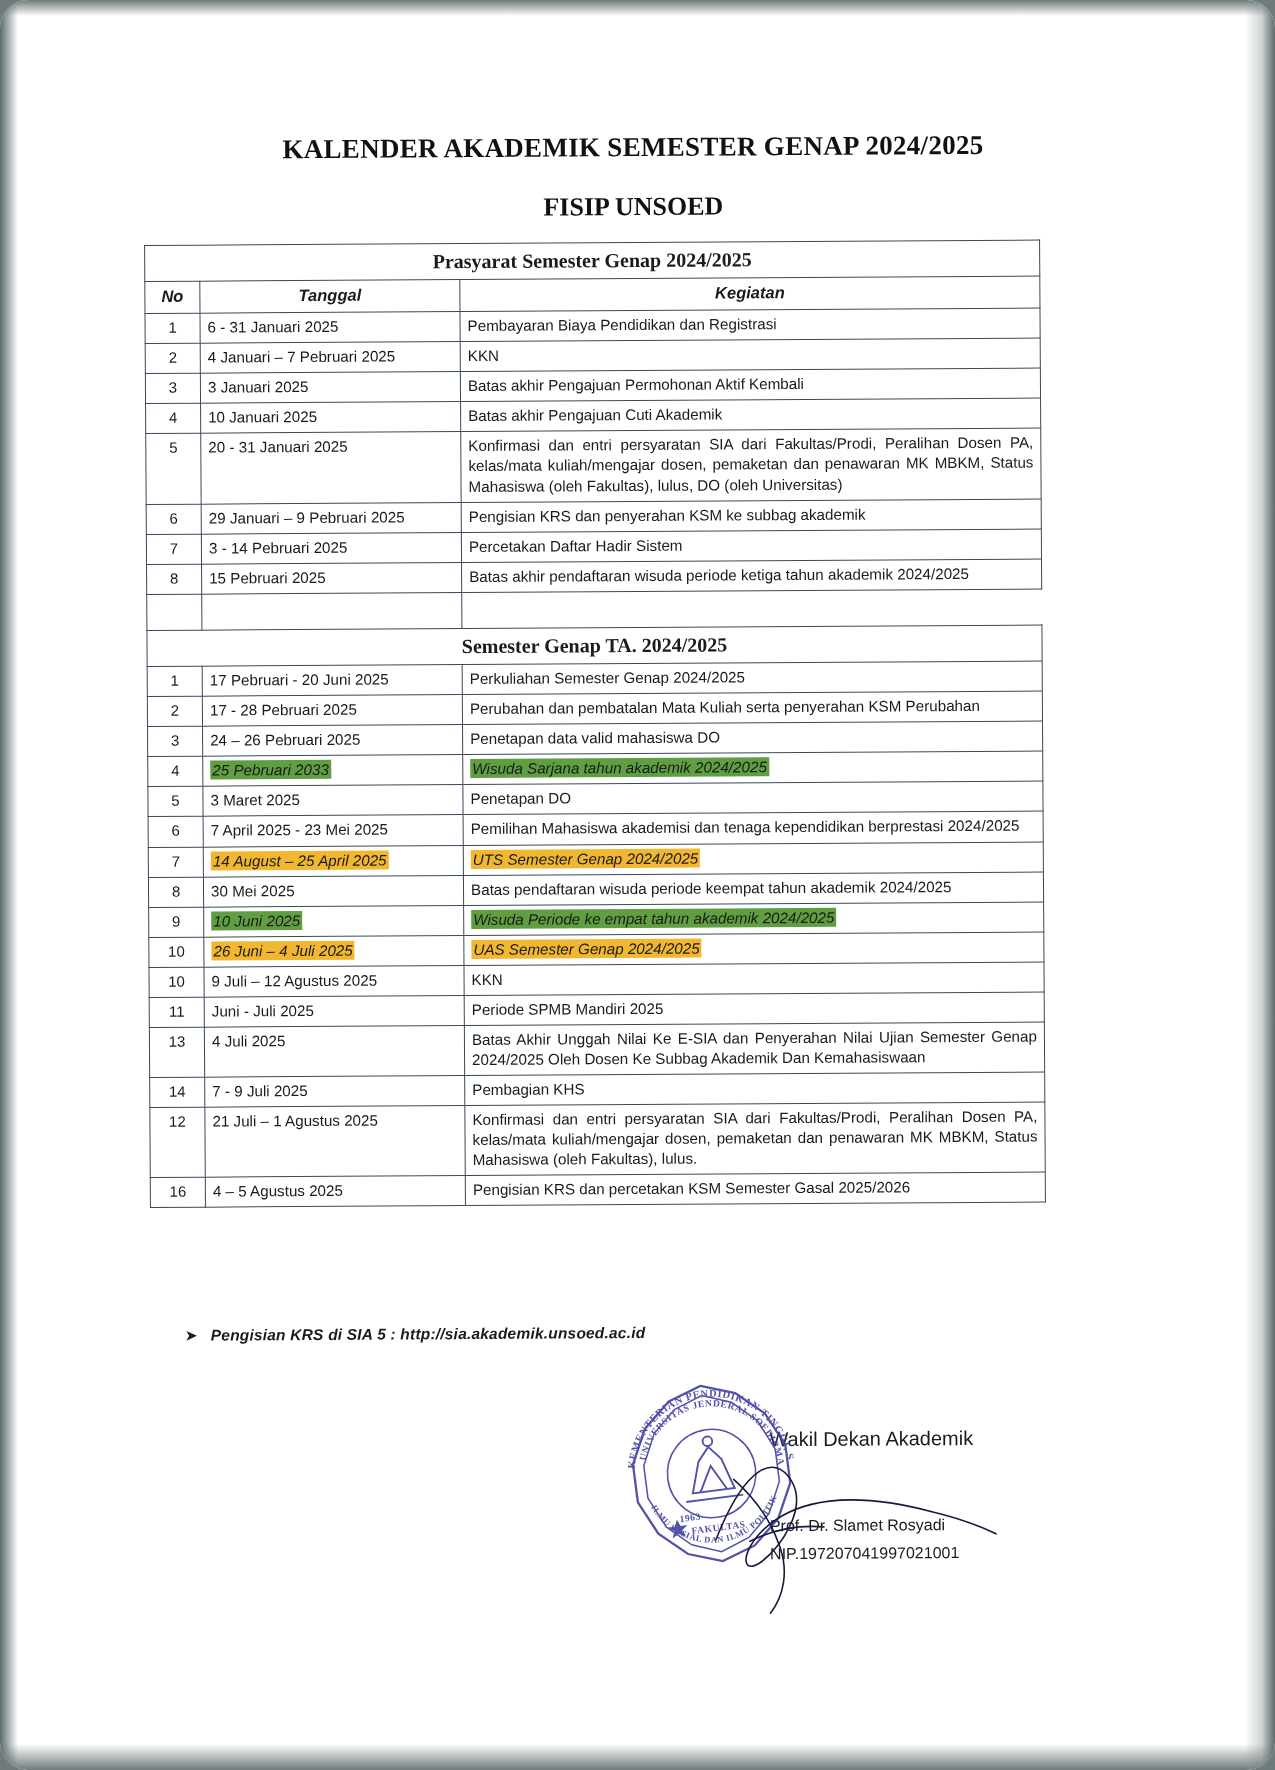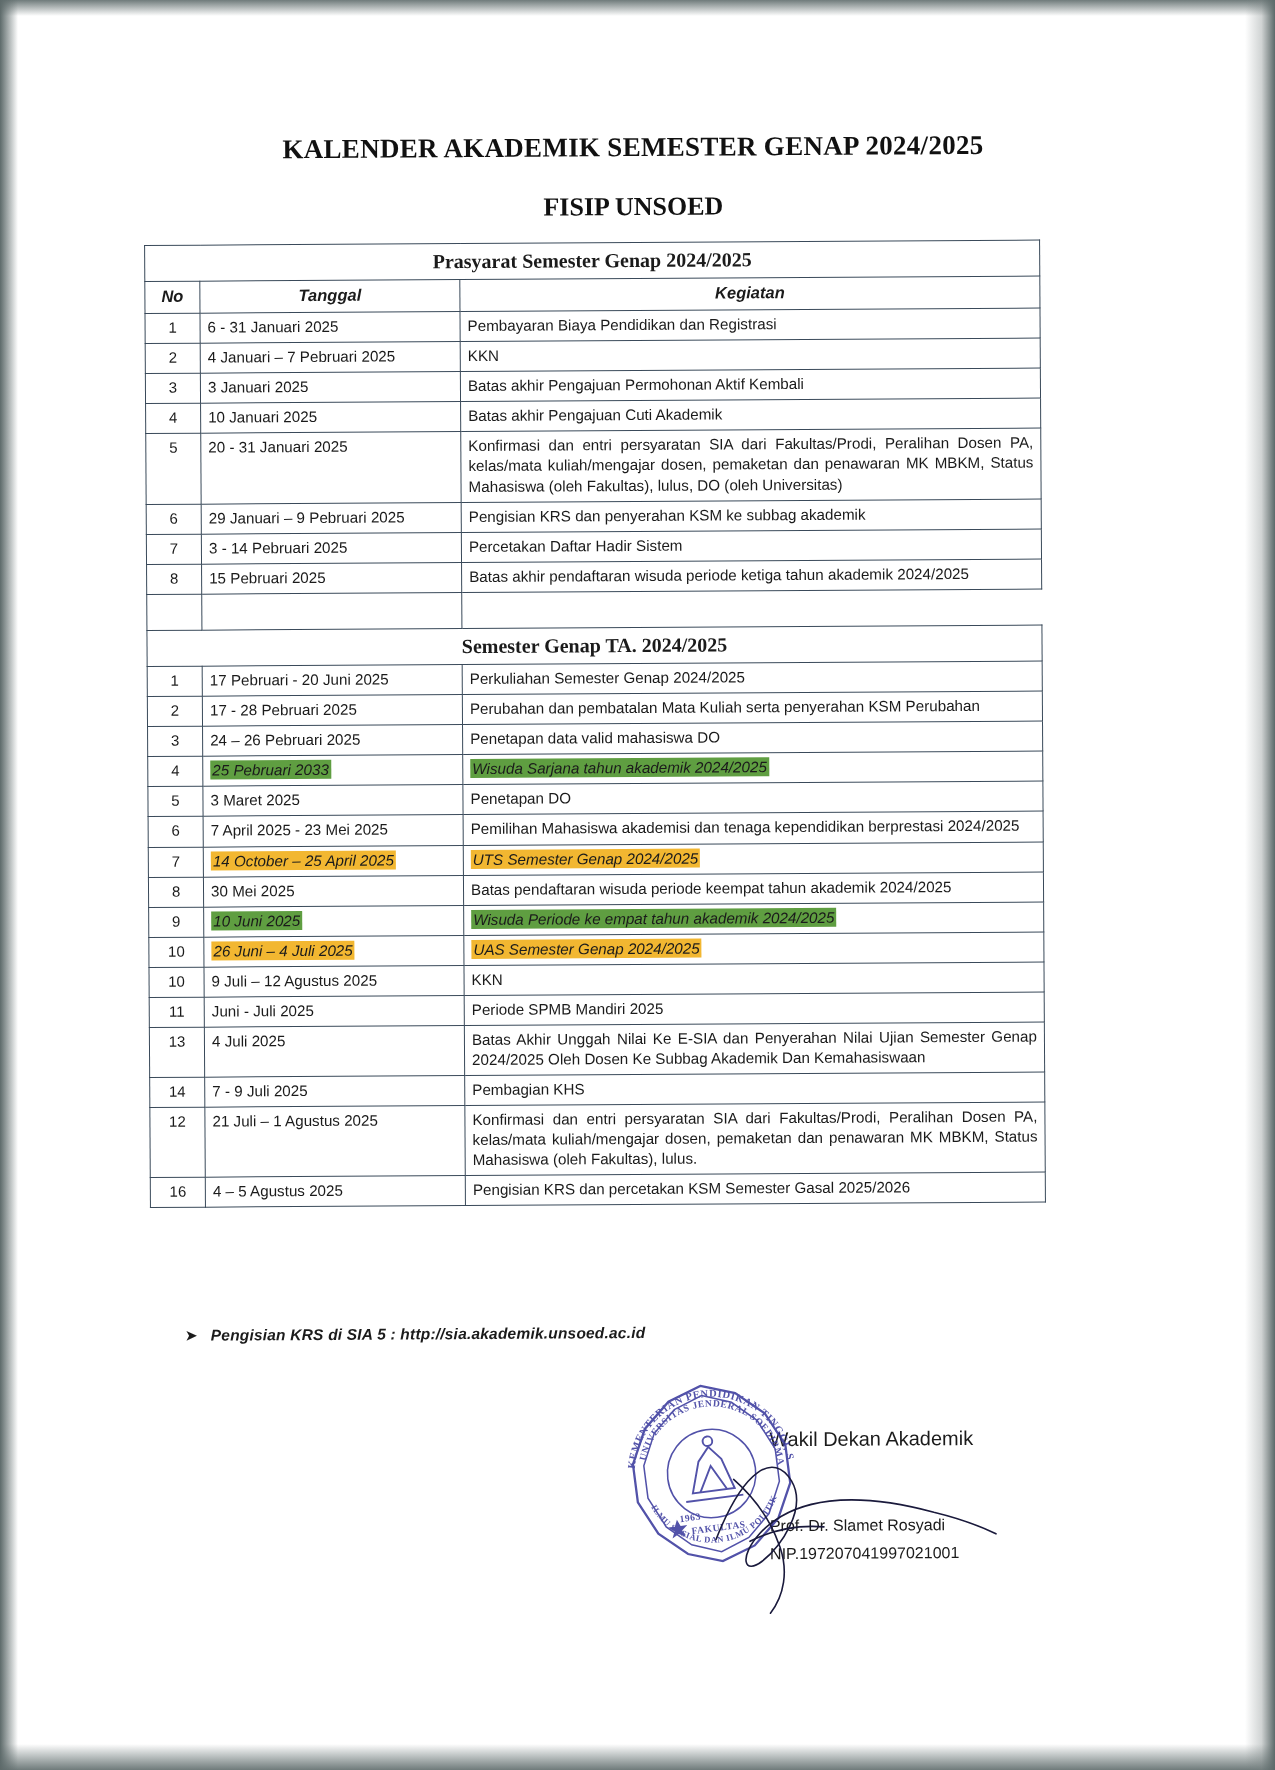--- a/index.html
+++ b/index.html
@@ -9,20 +9,21 @@
   }
   .page {
     position: relative;
     width: 1275px;
     height: 1770px;
     margin: 0 auto;
     background: #ffffff;
     overflow: hidden;
     font-family: "Liberation Sans", sans-serif;
     color: #1b1b1b;
+    border-radius: 28px;
   }
   
   .page::before {
     content: "";
     position: absolute;
     left: 0; top: 0; bottom: 0;
     width: 18px;
     background: linear-gradient(to right, #5d6a6a, rgba(255,255,255,0));
     pointer-events: none;
     z-index: 30;
@@ -294,21 +295,21 @@
             <td>3 Maret 2025</td>
             <td class="act nj">Penetapan DO</td>
           </tr>
           <tr>
             <td class="no">6</td>
             <td>7 April 2025 - 23 Mei 2025</td>
             <td class="act">Pemilihan Mahasiswa akademisi dan tenaga kependidikan berprestasi 2024/2025</td>
           </tr>
           <tr>
             <td class="no">7</td>
-            <td><span class="hl hl-yellow">14 October – 25 April 2025</span></td>
+            <td><span class="hl hl-yellow">14 August – 25 April 2025</span></td>
             <td class="act nj"><span class="hl hl-yellow">UTS Semester Genap 2024/2025</span></td>
           </tr>
           <tr>
             <td class="no">8</td>
             <td>30 Mei 2025</td>
             <td class="act nj">Batas pendaftaran wisuda periode  keempat tahun akademik 2024/2025</td>
           </tr>
           <tr>
             <td class="no">9</td>
             <td><span class="hl hl-green">10 Juni 2025</span></td>

